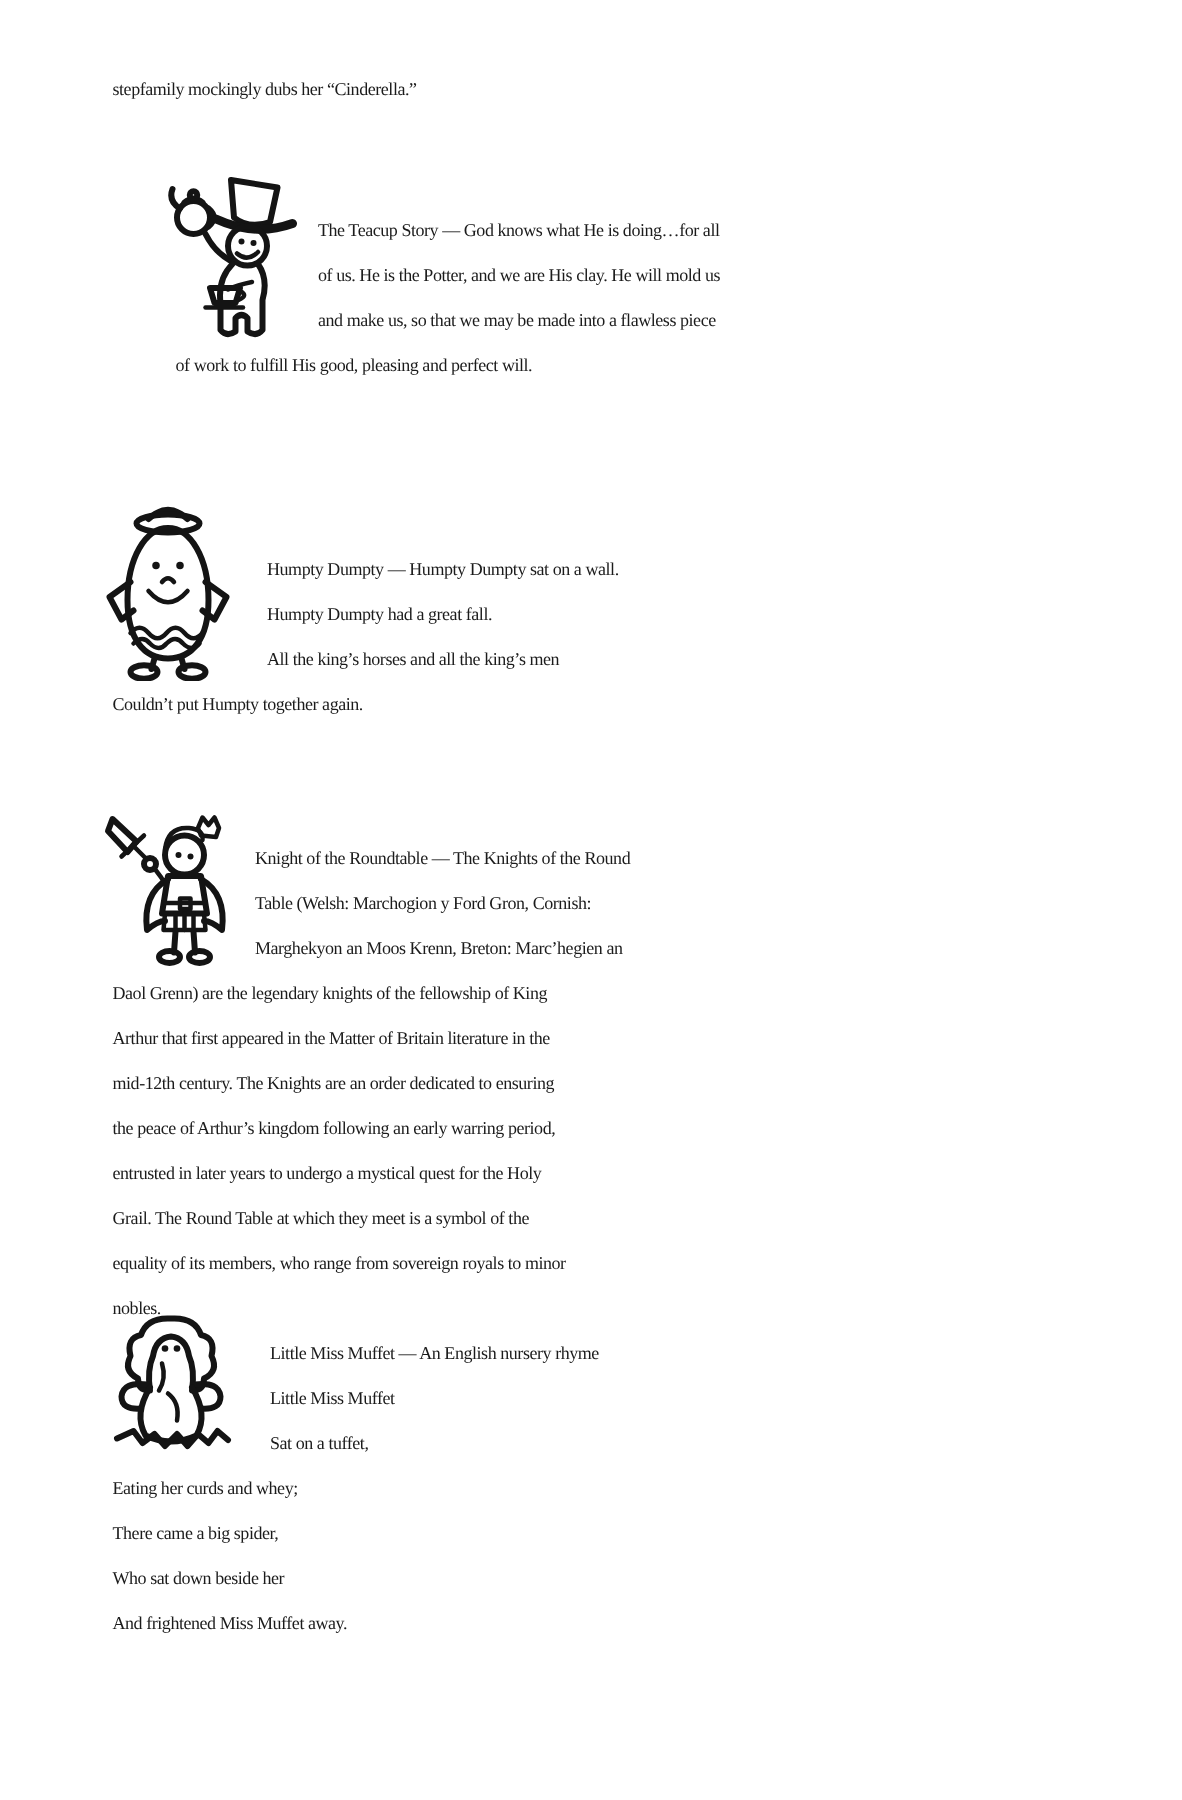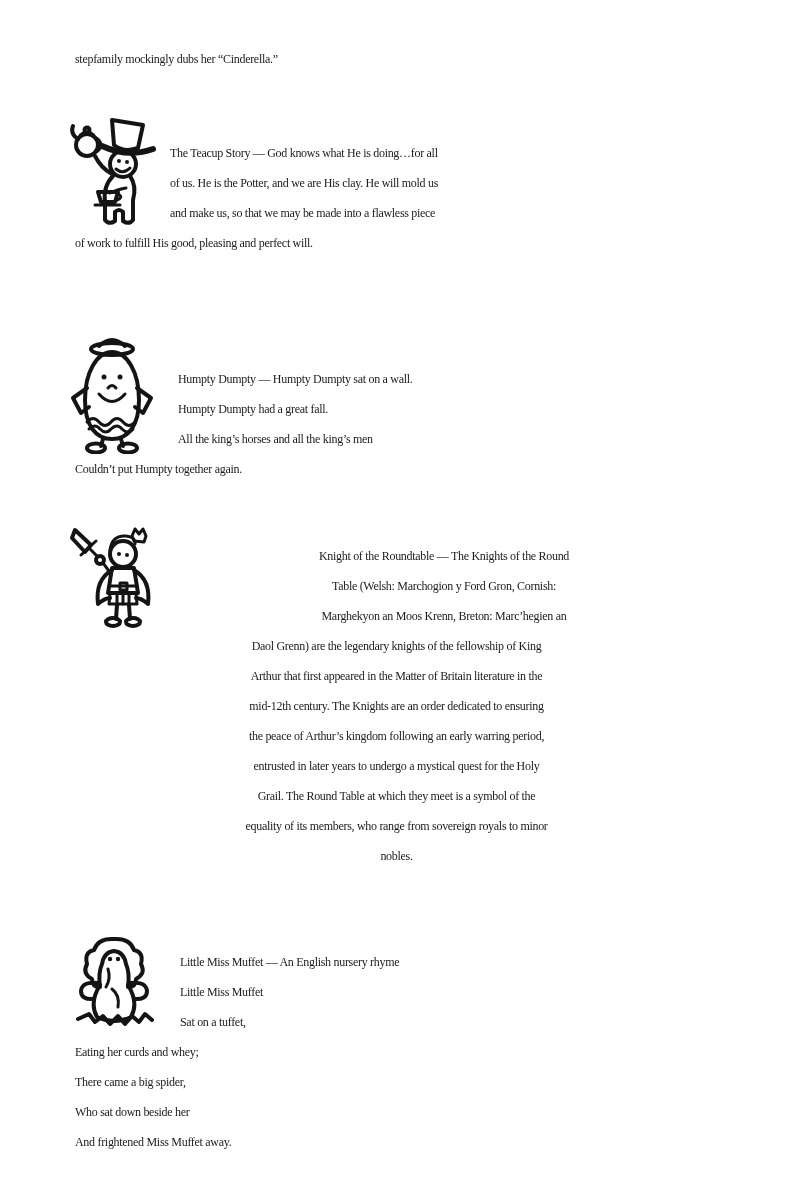--- a/index.html
+++ b/index.html
@@ -18,24 +18,24 @@
     padding: 44px 70px 0 75px;
   }
   p.copy {
     margin: 0;
     font-size: 12px;
     line-height: 30px;
     letter-spacing: -0.3px;
     white-space: pre-line;
   }
   .section { margin: 0; }
-  .section-teacup  { margin-top: 64px; }
+  .section-teacup  { margin-top: 64px; margin-left: 42px; }
   .section-humpty  { margin-top: 106px; }
-  .section-knight  { margin-top: 57px; text-align: center; }
-  .section-muffet  { margin-top: 76px; }
+  .section-knight  { margin-top: 73px; }
+  .section-muffet  { }
   .section::after { content: ""; display: block; clear: both; }
 
   .illus { float: left; }
   .illus svg { display: block; width: 100%; height: 100%; }
   .illus-teacup { width: 92px; height: 120px; margin: -30px 10px 0 -7px; }
   .illus-humpty { width: 88px; height: 118px; margin: -28px 22px 0 -7px; }
   .illus-knight { width: 92px; height: 102px; margin: -14px 10px 0 -7px; }
   .illus-muffet { width: 92px; height: 102px; margin: -14px 20px 0 -7px; }
 
   .lineart { stroke: #141414; stroke-width: 4; fill: none;

